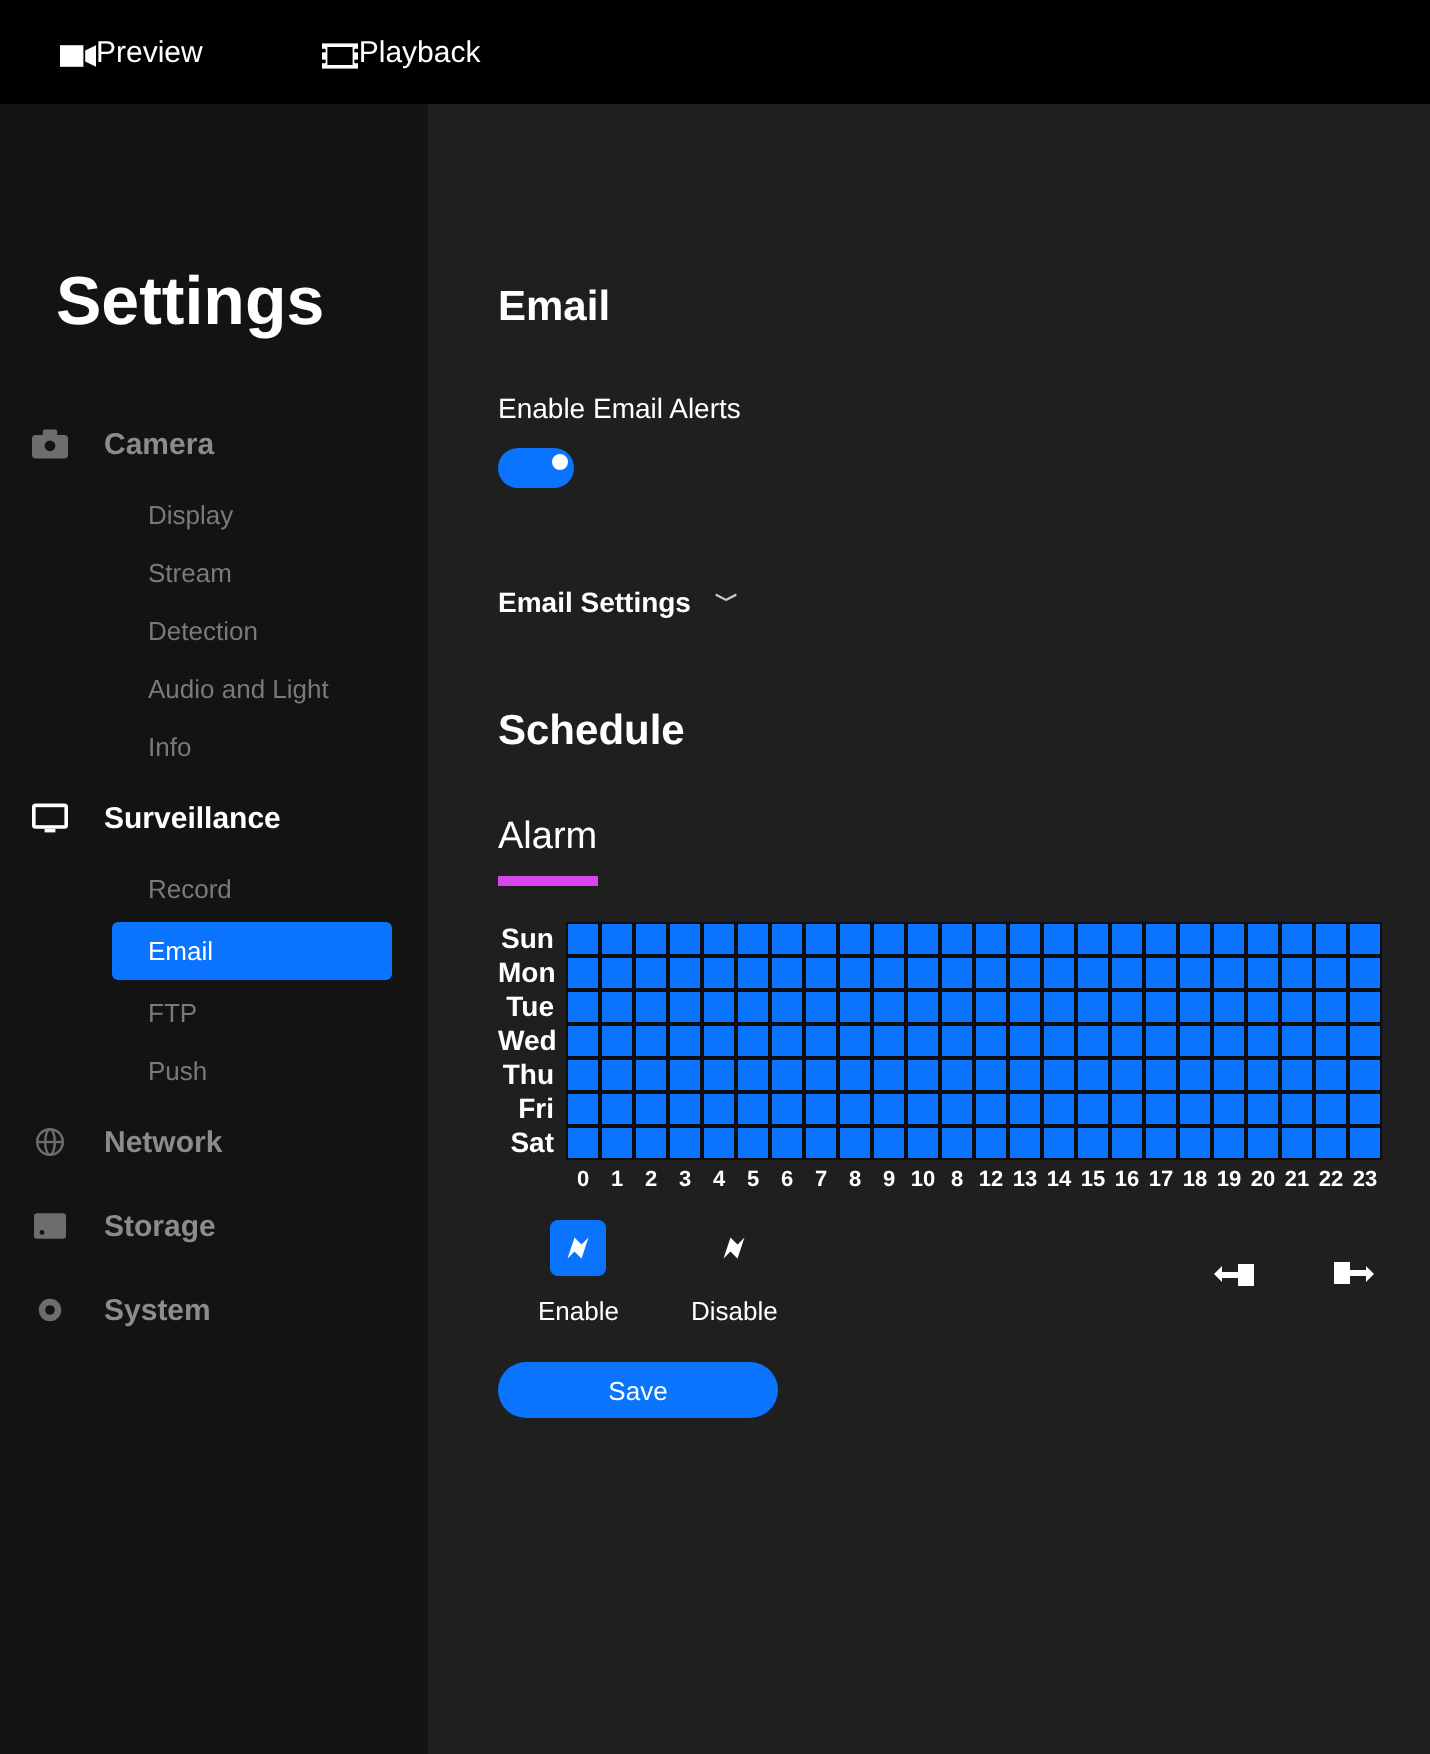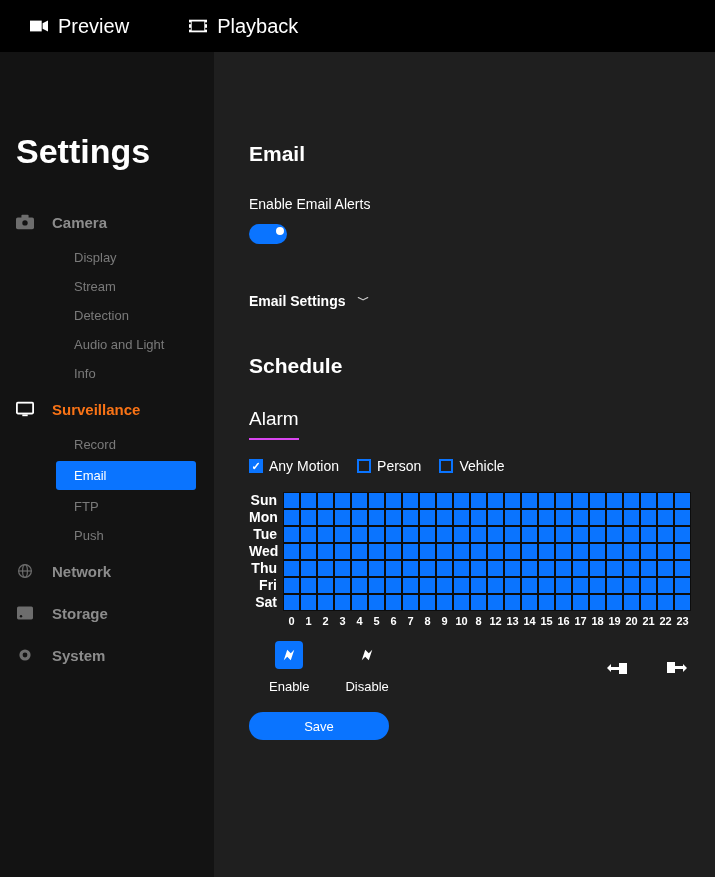--- a/index.html
+++ b/index.html
@@ -14,58 +14,58 @@
 .topbar {
   height: 52px;
   background: #000;
   display: flex;
   align-items: center;
   padding-left: 30px;
   gap: 60px;
 }
 .topbar-item {
   display: flex;
-  align-items: flex-start;
-  gap: 10px;
+  align-items: flex-end;
+  gap: 0;
   color: #fff;
-  font-size: 20px;
+  font-size: 15px;
   cursor: pointer;
 }
 .icon-camera, .icon-film {
   width: 18px;
   height: 14px;
   display: inline-block;
 }
 .layout {
   display: flex;
   height: calc(100% - 52px);
 }
 .sidebar {
   width: 214px;
   background: #131313;
   padding-top: 80px;
 }
 .sidebar-title {
   font-size: 34px;
   font-weight: bold;
   color: #fff;
-  padding-left: 16px;
+  padding-left: 28px;
   margin-bottom: 30px;
 }
 .sidebar-group {
   display: flex;
   align-items: center;
   gap: 18px;
   padding: 12px 0 12px 16px;
   color: #8c8c8c;
   font-size: 15px;
   font-weight: bold;
   cursor: pointer;
 }
-.sidebar-group.active { color: #f97316; }
+.sidebar-group.active { color: #ffffff; }
 .sidebar-sub {
   padding: 7px 0 7px 74px;
   color: #7a7a7a;
   font-size: 13px;
   cursor: pointer;
 }
 .sidebar-sub.active {
   background: #0a74ff;
   color: #fff;
   margin: 2px 18px 2px 56px;
@@ -117,21 +117,21 @@
   gap: 12px;
   font-size: 14px;
   font-weight: bold;
   margin-top: 48px;
   margin-bottom: 45px;
   cursor: pointer;
 }
 .chevron { font-size: 12px; color: #ccc; }
 .tab {
   font-size: 19px;
-  border-bottom: 2px solid #d946ef;
+  border-bottom: 5px solid #d946ef;
   display: inline-block;
   padding-bottom: 8px;
   margin-bottom: 18px;
 }
 .checks {
   display: flex;
   gap: 18px;
   margin-bottom: 18px;
 }
 .check {
@@ -343,34 +343,20 @@
     </div>
 
     <div class="email-settings">
       <span>Email Settings</span>
       <span class="chevron">﹀</span>
     </div>
 
     <div class="section-title">Schedule</div>
     <div class="tab">Alarm</div>
 
-    <div class="checks">
-      <div class="check">
-        <span class="checkbox checked"></span>
-        <span>Any Motion</span>
-      </div>
-      <div class="check">
-        <span class="checkbox"></span>
-        <span>Person</span>
-      </div>
-      <div class="check">
-        <span class="checkbox"></span>
-        <span>Vehicle</span>
-      </div>
-    </div>
 
     <div class="grid-wrap">
       <div class="day-labels" id="day-labels">
           <div class="day-label">Sun</div>
           <div class="day-label">Mon</div>
           <div class="day-label">Tue</div>
           <div class="day-label">Wed</div>
           <div class="day-label">Thu</div>
           <div class="day-label">Fri</div>
           <div class="day-label">Sat</div>

